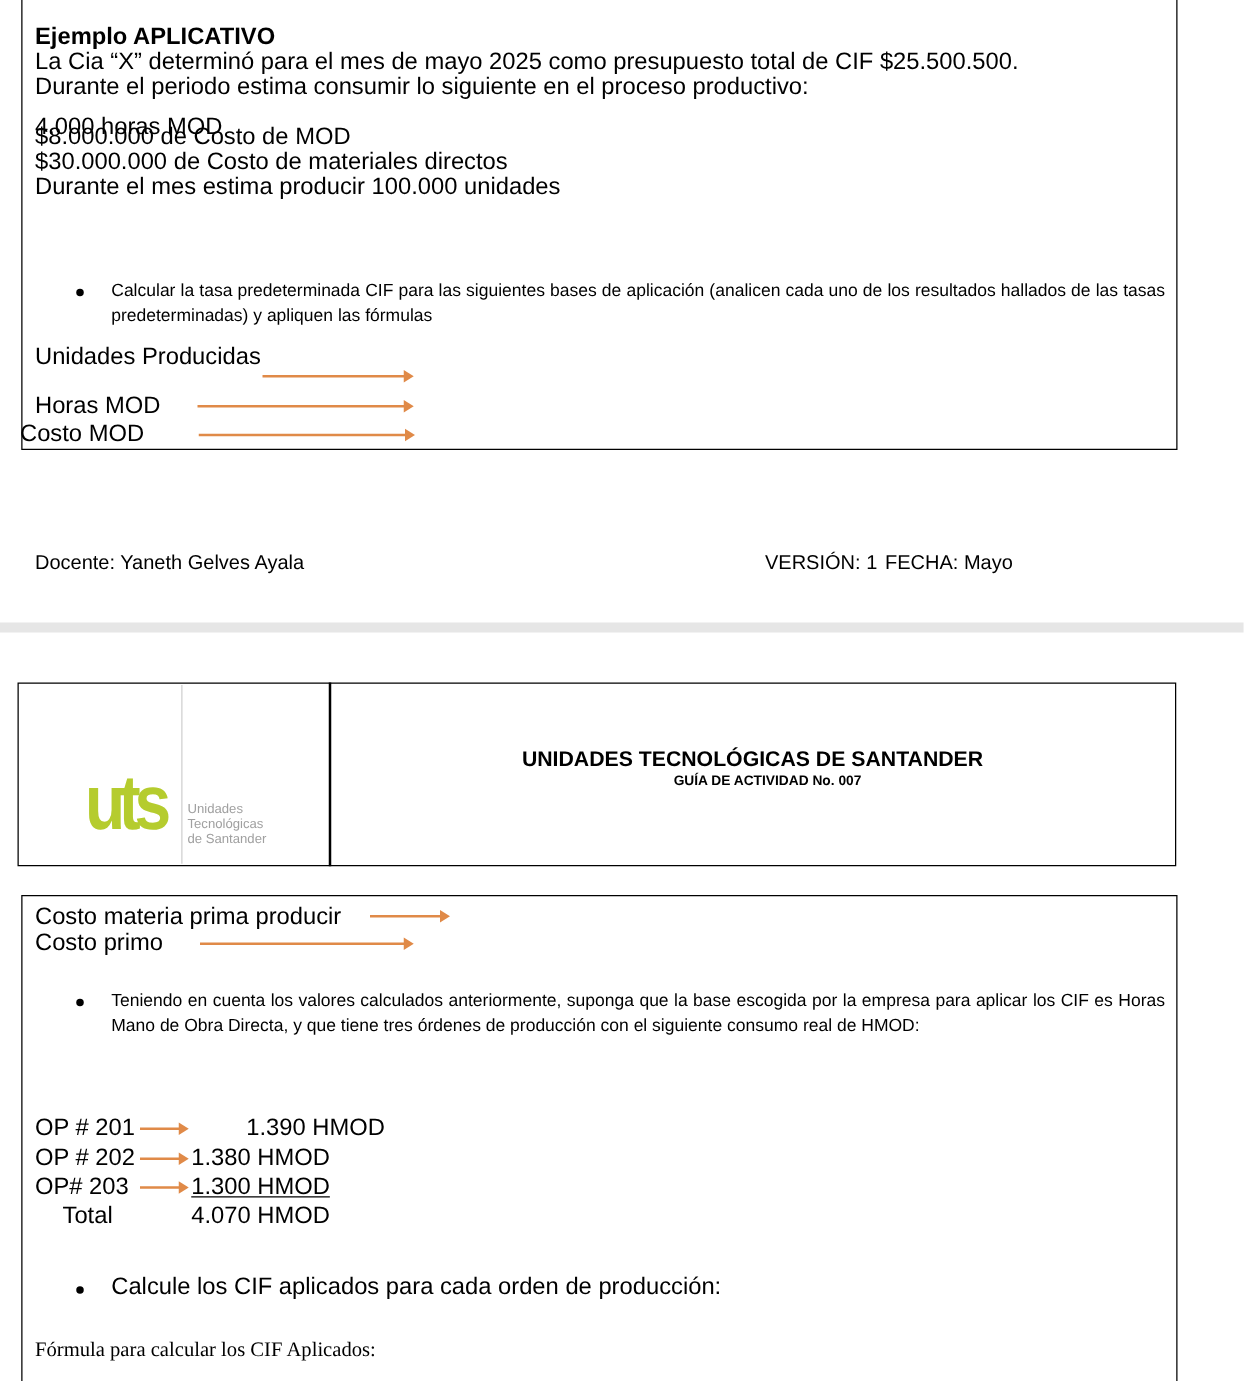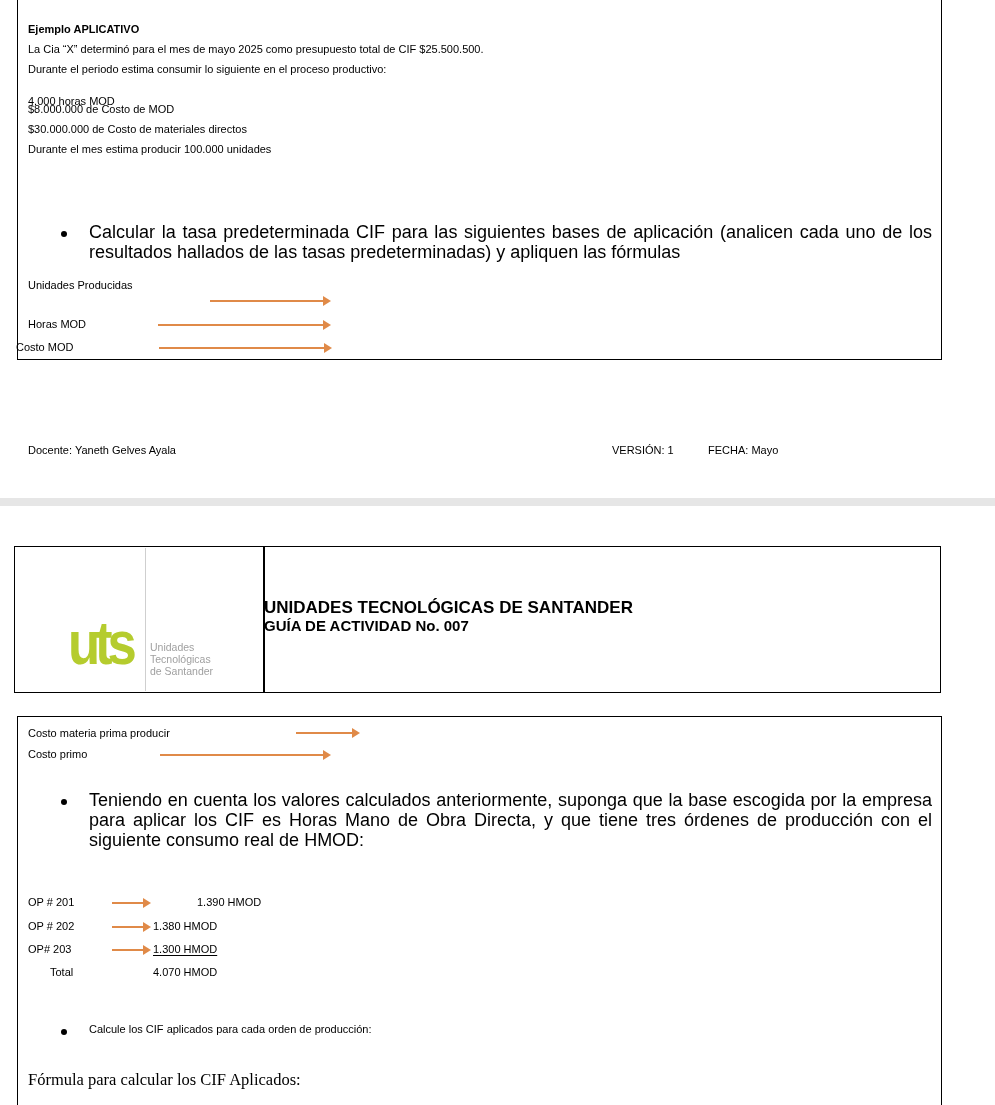--- a/index.html
+++ b/index.html
@@ -3,35 +3,35 @@
   <meta charset="utf-8">
   <style>
     html, body { margin: 0; padding: 0; }
     body {
       width: 995px; height: 1105px; position: relative; overflow: hidden;
       background: #ffffff; color: #000;
       font-family: "Liberation Sans", sans-serif;
     }
     .abs { position: absolute; }
     .box { position: absolute; border: 1.5px solid #000; box-sizing: border-box; }
-    .line { position: absolute; font-size: 11px; line-height: 19px; white-space: nowrap; }
+    .line { position: absolute; font-size: 19px; line-height: 19px; white-space: nowrap; }
     .bold { font-weight: bold; }
-    .bullet-row { position: absolute; font-size: 18px; line-height: 20px; }
+    .bullet-row { position: absolute; font-size: 14px; line-height: 20px; }
     .bullet-dot { position: absolute; width: 6px; height: 6px; border-radius: 50%; background: #000; }
     .justify { text-align: justify; text-align-last: left; }
     .arrow { position: absolute; height: 2px; background: #e08a48; }
     .arrow::after {
       content: ""; position: absolute; right: -6px; top: -4px;
       border-left: 8px solid #e08a48; border-top: 5px solid transparent; border-bottom: 5px solid transparent;
     }
-    .footer-text { position: absolute; font-size: 11px; line-height: 13px; white-space: nowrap; }
+    .footer-text { position: absolute; font-size: 16px; line-height: 13px; white-space: nowrap; }
     .gap-band { position: absolute; left: 0; top: 498px; width: 995px; height: 8px; background: #e6e6e6; }
     .logo-letters { position: absolute; font-family: "Liberation Sans", sans-serif; font-weight: bold; color: #b5cc2e; }
     .logo-sub { position: absolute; font-size: 10.5px; line-height: 11.5px; color: #a0a0a0; white-space: nowrap; }
-    .header-title { position: absolute; left: 264px; width: 676px; text-align: left; font-weight: bold; white-space: nowrap; }
+    .header-title { position: absolute; left: 264px; width: 676px; text-align: center; font-weight: bold; white-space: nowrap; }
     .serif { font-family: "Liberation Serif", serif; }
     .underline { text-decoration: underline; text-underline-offset: 2px; text-align: right; }
   </style>
 </head>
 <body>
 
 <div class="box" style="left:17px; top:-2px; width:925px; height:362px;"></div>
 
 <div class="line bold" style="left:28px; top:20px;">Ejemplo APLICATIVO</div>
 <div class="line" style="left:28px; top:40px;">La Cia “X” determinó para el mes de mayo 2025 como presupuesto total de CIF $25.500.500.</div>
@@ -62,21 +62,21 @@
 
 <div>
   <div class="logo-letters" style="left:68px; top:598px; font-size:62px; line-height:90px; letter-spacing:-6px; transform:scaleX(0.85); transform-origin:left top;">uts</div>
   <div class="abs" style="left:145px; top:548px; width:1px; height:143px; background:#cfcfcf;"></div>
   <div class="logo-sub" style="left:150px; top:642px;">Unidades</div>
   <div class="logo-sub" style="left:150px; top:654px;">Tecnológicas</div>
   <div class="logo-sub" style="left:150px; top:666px;">de Santander</div>
 </div>
 
 <div class="header-title" style="top:598px; font-size:17px; line-height:20px;">UNIDADES TECNOLÓGICAS DE SANTANDER</div>
-<div class="header-title" style="top:617px; font-size:15px; line-height:17px;">GUÍA DE ACTIVIDAD No. 007</div>
+<div class="header-title" style="top:617px; font-size:11px; line-height:17px;padding-left:12px;">GUÍA DE ACTIVIDAD No. 007</div>
 
 <div class="box" style="left:17px; top:716px; width:925px; height:400px;"></div>
 
 <div class="line" style="left:28px; top:724px;">Costo materia prima producir</div>
 <div class="arrow" style="left:296px; top:732px; width:58px;"></div>
 <div class="line" style="left:28px; top:745px;">Costo primo</div>
 <div class="arrow" style="left:160px; top:754px; width:165px;"></div>
 
 <div class="bullet-dot" style="left:61px; top:799px;"></div>
 <div class="bullet-row justify" style="left:89px; top:790px; width:843px;">Teniendo en cuenta los valores calculados anteriormente, suponga que la base escogida por la empresa para aplicar los CIF es Horas Mano de Obra Directa, y que tiene tres órdenes de producción con el siguiente consumo real de HMOD:</div>

